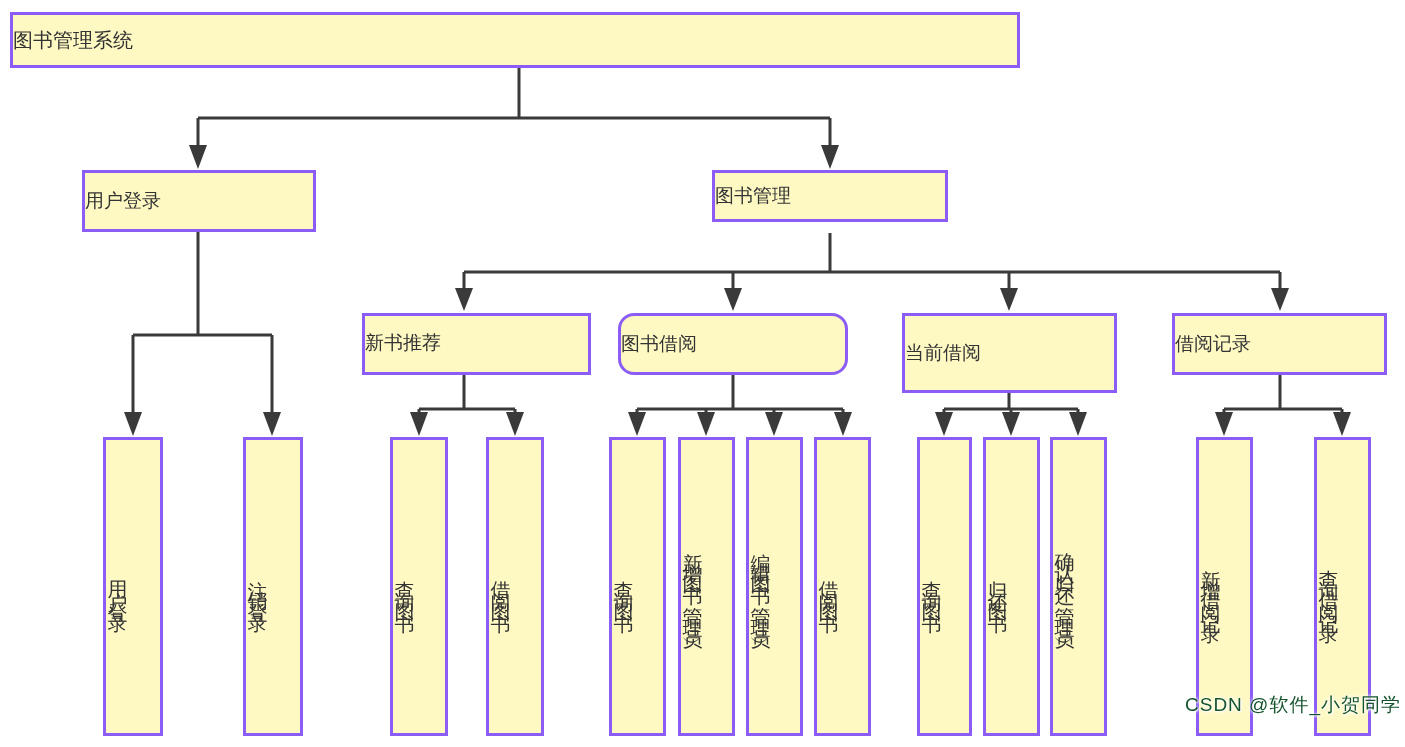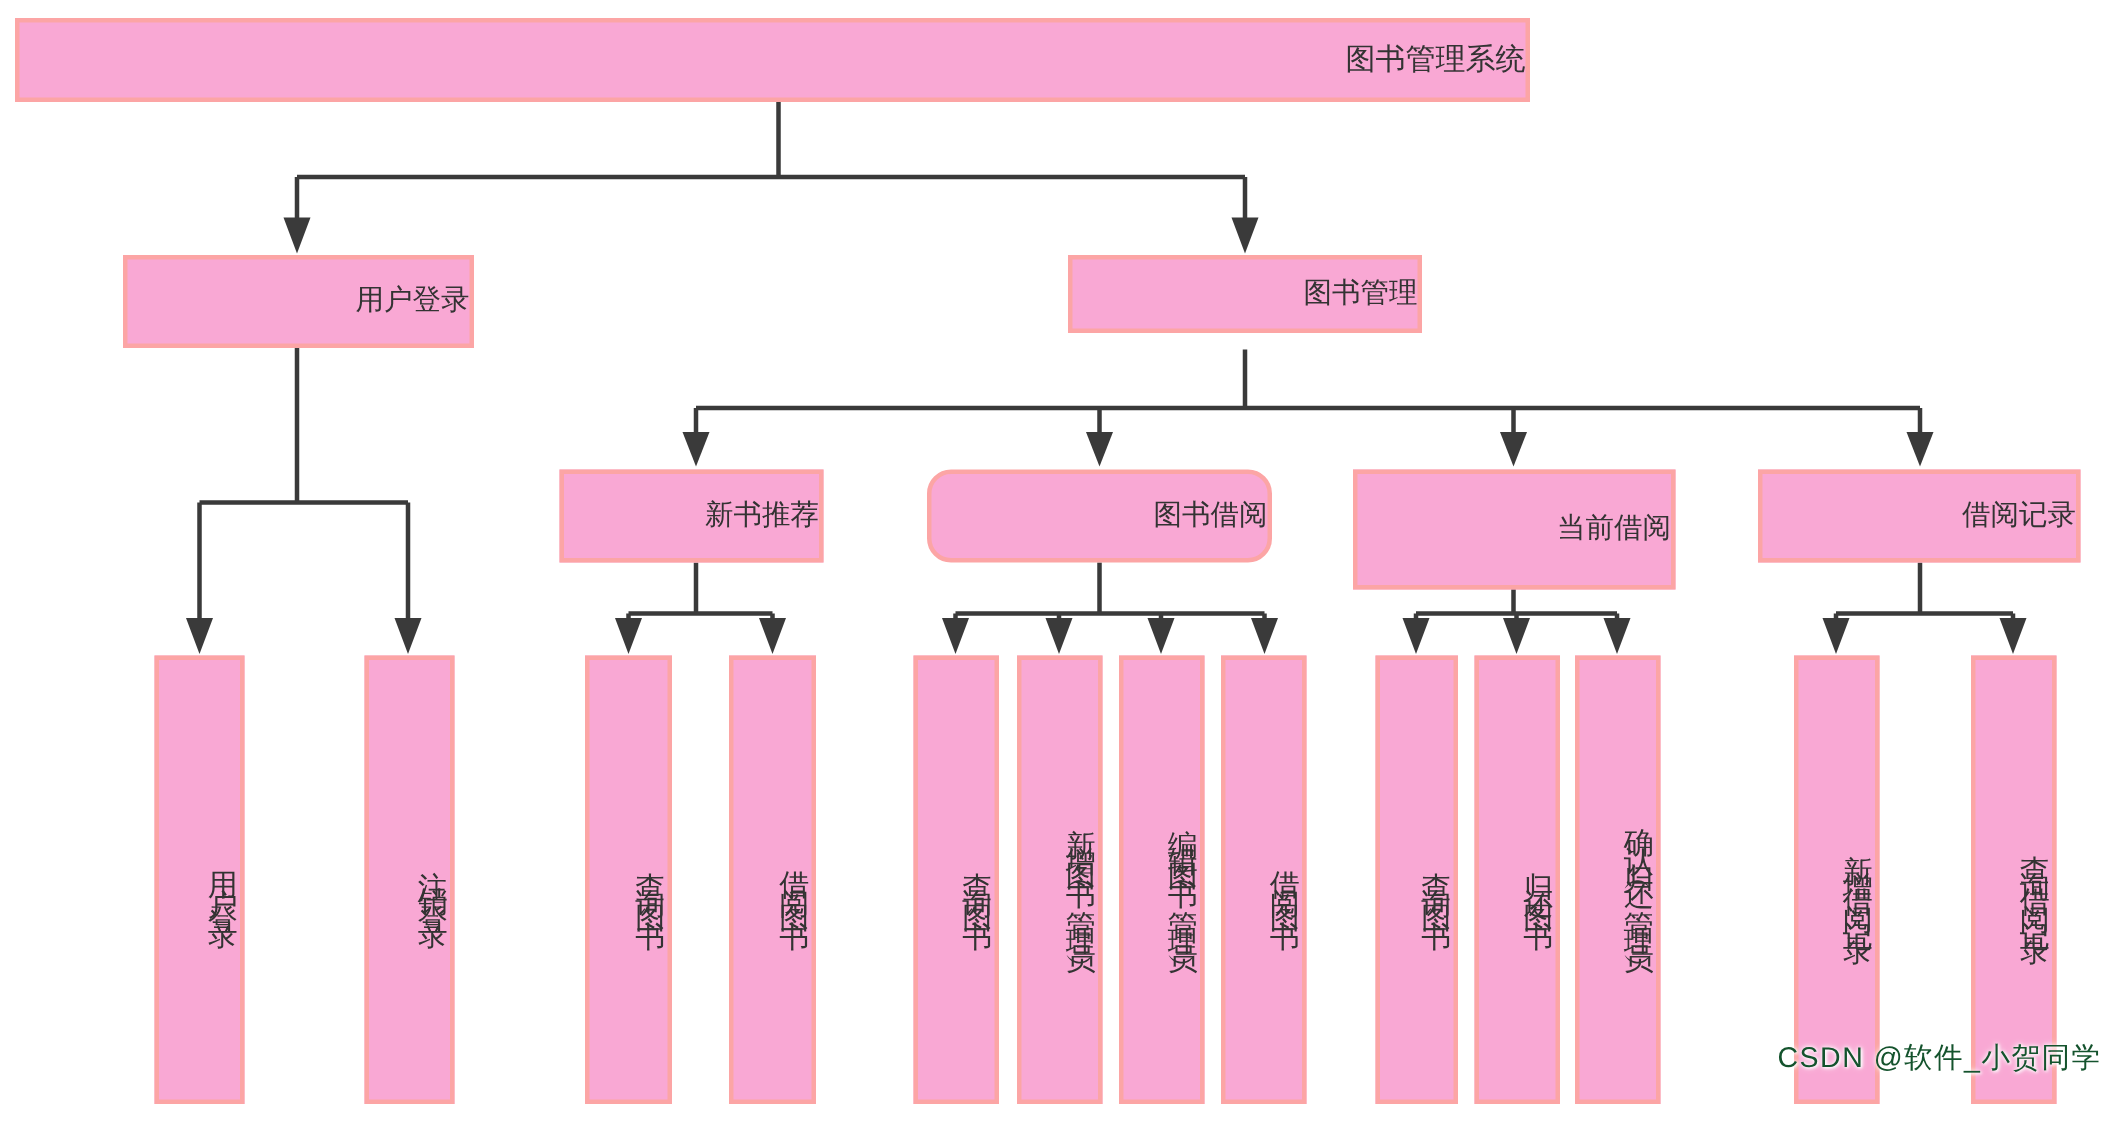--- a/index.html
+++ b/index.html
@@ -27,26 +27,26 @@
     stroke-width: 3;
     fill: none;
   }
   #connectors polygon {
     fill: #3a3a3a;
     stroke: none;
   }
   .node {
     position: absolute;
     box-sizing: border-box;
-    border: 3px solid #fca5a5;
-    background: #f9a8d4;
+    border: 3px solid #8b5cf6;
+    background: #fef9c3;
     color: #333333;
     display: flex;
     align-items: center;
-    justify-content: flex-end;
+    justify-content: flex-start;
     font-size: 19px;
     line-height: 1.2;
     white-space: nowrap;
   }
   .node.root-box {
     font-size: 20px;
   }
   .vnode {
     top: 437px;
     height: 299px;
@@ -128,21 +128,21 @@
     <span>图书管理系统</span>
   </div>
 
   <div class="node" style="left:82px; top:170px; width:234px; height:62px;">
     <span>用户登录</span>
   </div>
   <div class="node" style="left:712px; top:170px; width:236px; height:52px;">
     <span>图书管理</span>
   </div>
 
-  <div class="node" style="left:373px; top:313px; width:176px; height:62px;font-family:Liberation Mono, monospace;">
+  <div class="node" style="left:362px; top:313px; width:229px; height:62px;font-family:Liberation Mono, monospace;">
     <span>新书推荐</span>
   </div>
   <div class="node" style="left:618px; top:313px; width:230px; height:62px;border-radius:16px;">
     <span>图书借阅</span>
   </div>
   <div class="node" style="left:902px; top:313px; width:215px; height:80px;">
     <span>当前借阅</span>
   </div>
   <div class="node" style="left:1172px; top:313px; width:215px; height:62px;">
     <span>借阅记录</span>

